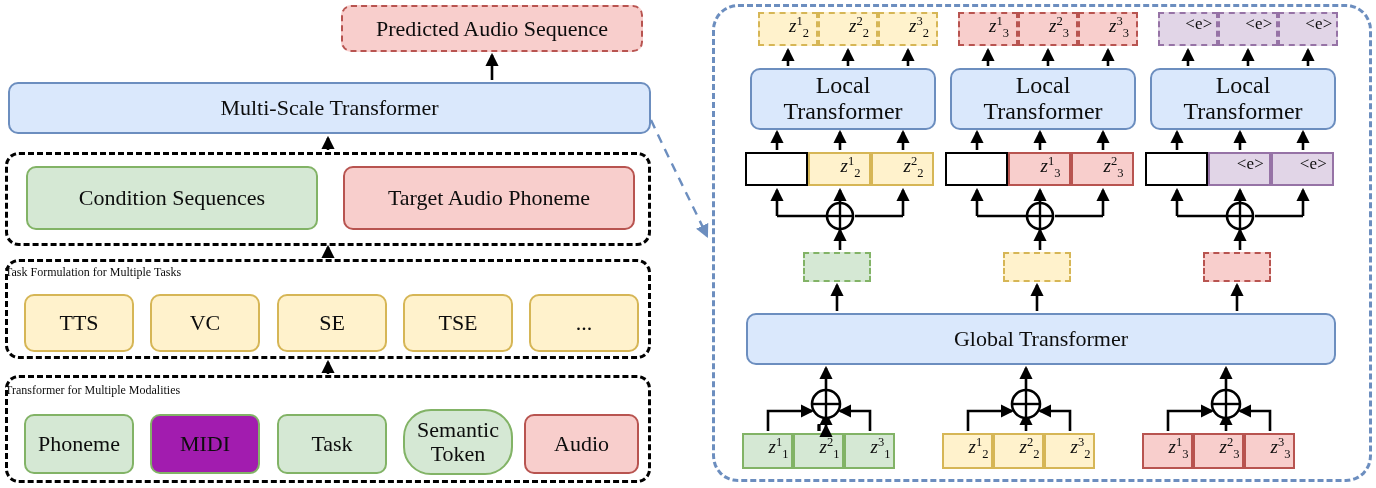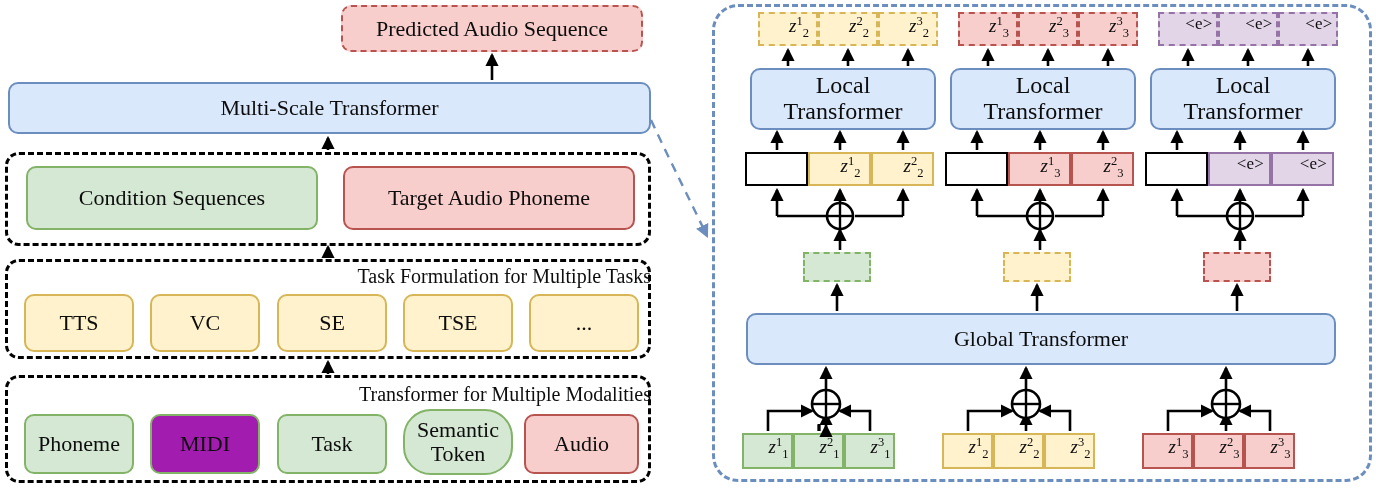--- a/index.html
+++ b/index.html
@@ -11,21 +11,21 @@
   
   .box{display:flex;align-items:center;justify-content:center;text-align:center;
        border-style:solid;border-width:2px;border-radius:10px;line-height:1.08;}
   .box.dash{border-style:dashed;}
 
   .lbl{font-size:24px;}
   .lbl-lg{font-size:22px;}
 
   
   .group{border:3px dashed #000000;border-radius:14px;background:#ffffff;}
-  .group-title{position:absolute;left:0;right:8px;text-align:right;font-size:20px;}
+  .group-title{position:absolute;left:0;right:8px;text-align:left;font-size:12px;}
 
   
   .panel{border:3px dashed #6c8ebf;border-radius:26px;background:#ffffff;}
 
   
   .cellrow{display:flex;}
   .cell{display:flex;align-items:flex-start;justify-content:center;
         border:2px solid;box-sizing:border-box;font-size:19px;padding-left:22px;}
   .cell.dashcell{border-style:dashed;}
 

